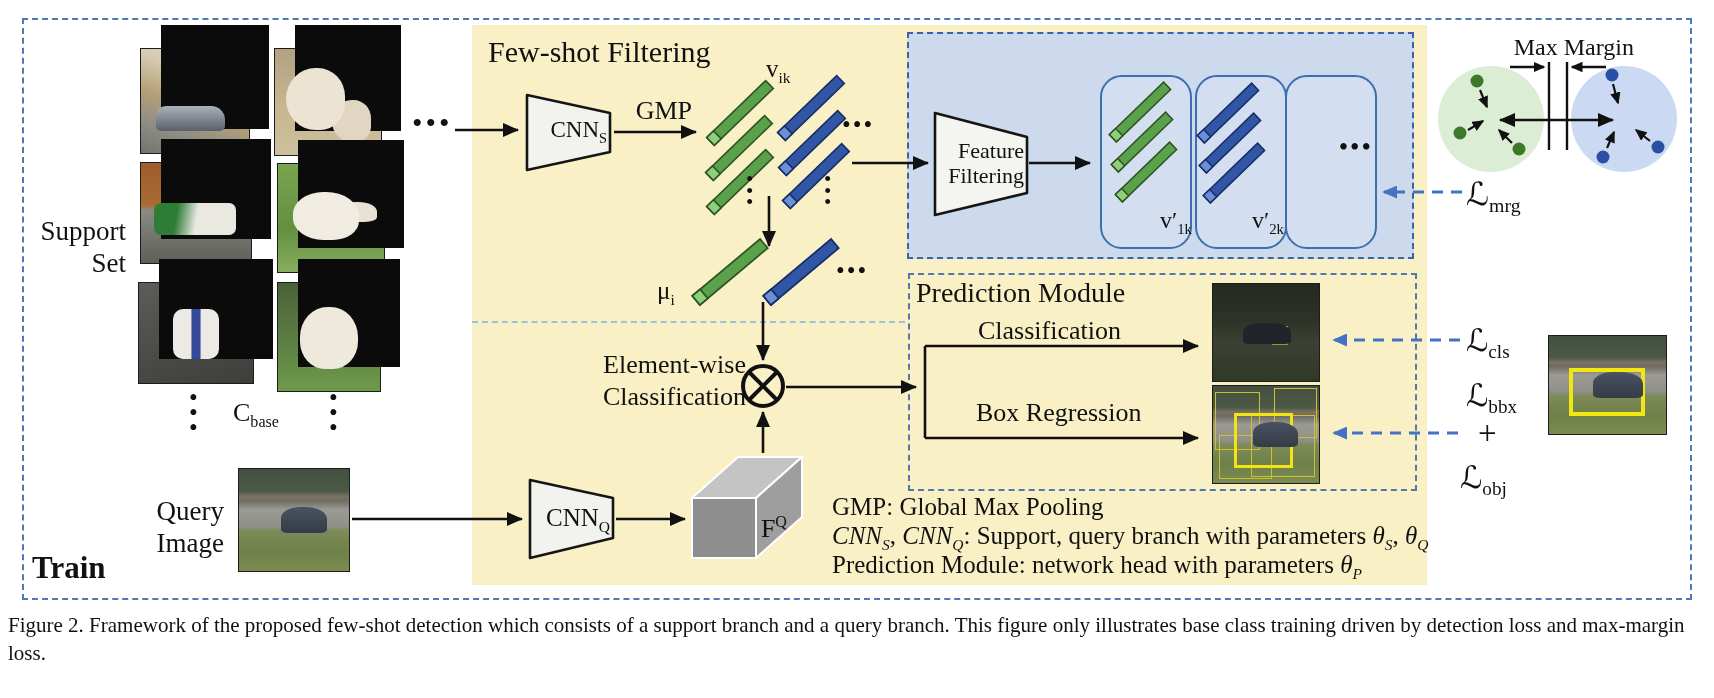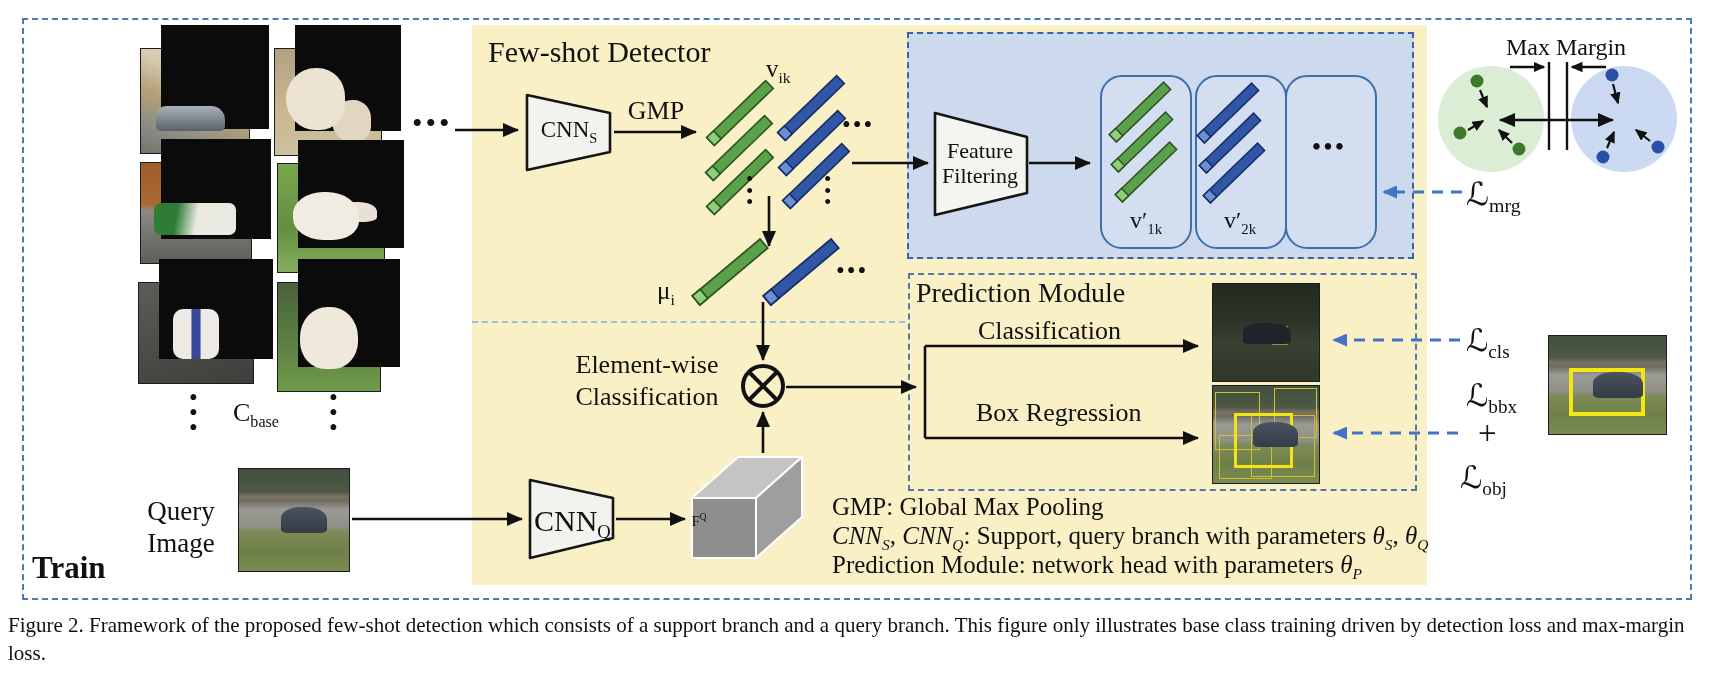--- a/index.html
+++ b/index.html
@@ -8,21 +8,21 @@
   .abs{position:absolute;}
   
   .outer-border{left:22px;top:18px;width:1666px;height:578px;border:2.5px dashed #4A7AB8;}
   .yellow-box{left:472px;top:25px;width:955px;height:560px;background:#FAF0C6;}
   .cmm-box{left:907px;top:32px;width:503px;height:223px;background:#CDD9EC;border:2px dashed #3d63a6;}
   .pm-box{left:908px;top:273px;width:505px;height:214px;border:2px dashed #5577aa;}
   .divider{left:472px;top:321px;width:433px;height:0;border-top:2px dashed #9FC0DA;}
   .rrect{top:75px;width:88px;height:170px;border:2px solid #3B6FAE;border-radius:22px;background:rgba(230,238,250,0.25);}
   
   .lb{position:absolute;white-space:pre-line;line-height:1.18;z-index:6;}
-  .ctr{text-align:center;}
+  .ctr{text-align:right;}
   .it{}
   .bold{font-weight:700;font-family:Liberation Serif, serif;}
   sub{font-size:0.62em;}
   sup{font-size:0.62em;}
   .scriptL{font-family:"DejaVu Sans",sans-serif;font-style:italic;}
   .mi{font-style:italic;}
   
   .shot{position:absolute;z-index:3;border:1.5px solid #1c1c1c;}
   .shot.framed::before{content:"";position:absolute;left:20px;top:-24px;width:100%;height:100%;background:#0b0b0b;z-index:-1;}
   .shot::after{content:"";position:absolute;}
@@ -202,34 +202,36 @@
           <circle cx="1658" cy="147" r="6.5"></circle>
       </g>
       <g stroke="#111" stroke-width="2.2" fill="none">
         <line x1="1613" y1="84" x2="1618" y2="103" marker-end="url(#ahs)"></line>
         <line x1="1607" y1="148" x2="1614" y2="132" marker-end="url(#ahs)"></line>
         <line x1="1650" y1="141" x2="1636" y2="130" marker-end="url(#ahs)"></line>
       </g>
     </g>
   </svg>
 
+  <div class="lb ctr" style="left:20px;top:216px;width:106px;font-size:27px">Support
+Set</div>
   <div class="lb bold" style="left:32px;top:550px;font-size:31px">Train</div>
   <div class="lb ctr" style="left:138px;top:496px;width:86px;font-size:27px">Query
 Image</div>
   <div class="lb it" style="left:233px;top:398px;font-size:26px"><span>C</span><sub>base</sub></div>
 
-  <div class="lb" style="left:488px;top:34px;font-size:30px">Few-shot Detector</div>
+  <div class="lb" style="left:488px;top:34px;font-size:30px">Few-shot Filtering</div>
   <div class="lb ctr" style="left:620px;top:96px;width:72px;font-size:26px">GMP</div>
   <div class="lb ctr it" style="left:531px;top:116px;width:76px;font-size:23px"><span>CNN</span><sub>S</sub></div>
-  <div class="lb ctr it" style="left:534px;top:503px;width:76px;font-size:30px"><span>CNN</span><sub>Q</sub></div>
+  <div class="lb ctr it" style="left:534px;top:503px;width:76px;font-size:25px"><span>CNN</span><sub>Q</sub></div>
   <div class="lb it" style="left:766px;top:54px;font-size:25px"><span>v</span><sub>ik</sub></div>
   <div class="lb it" style="left:657px;top:276px;font-size:25px"><span>μ</span><sub>i</sub></div>
   <div class="lb ctr" style="left:548px;top:349px;width:198px;font-size:26px;line-height:1.22">Element-wise
 Classification</div>
-  <div class="lb ctr it" style="left:671px;top:512px;width:56px;font-size:15px"><span>F</span><sup>Q</sup></div>
+  <div class="lb ctr it" style="left:731px;top:512px;width:56px;font-size:26px"><span>F</span><sup>Q</sup></div>
 
   <div class="lb ctr" style="left:936px;top:138px;width:88px;font-size:22px;line-height:1.15">Feature
 Filtering</div>
   <div class="lb ctr it" style="left:1100px;top:206px;width:92px;font-size:24px"><span>v′</span><sub>1k</sub></div>
   <div class="lb ctr it" style="left:1196px;top:206px;width:88px;font-size:24px"><span>v′</span><sub>2k</sub></div>
 
   <div class="lb ctr" style="left:1498px;top:33px;width:136px;font-size:24px">Max Margin</div>
   <div class="lb" style="left:1466px;top:176px;font-size:32px"><span class="scriptL">ℒ</span><sub class="it">mrg</sub></div>
 
   <div class="lb" style="left:916px;top:276px;font-size:28px">Prediction Module</div>

